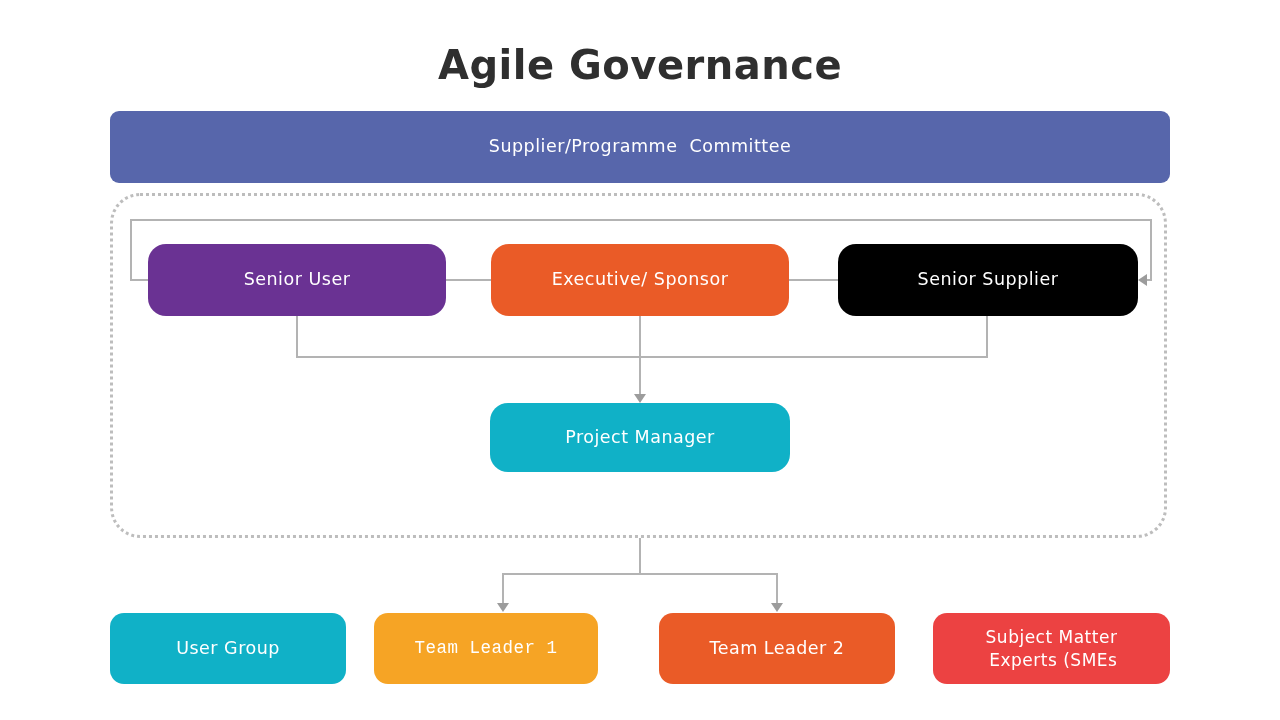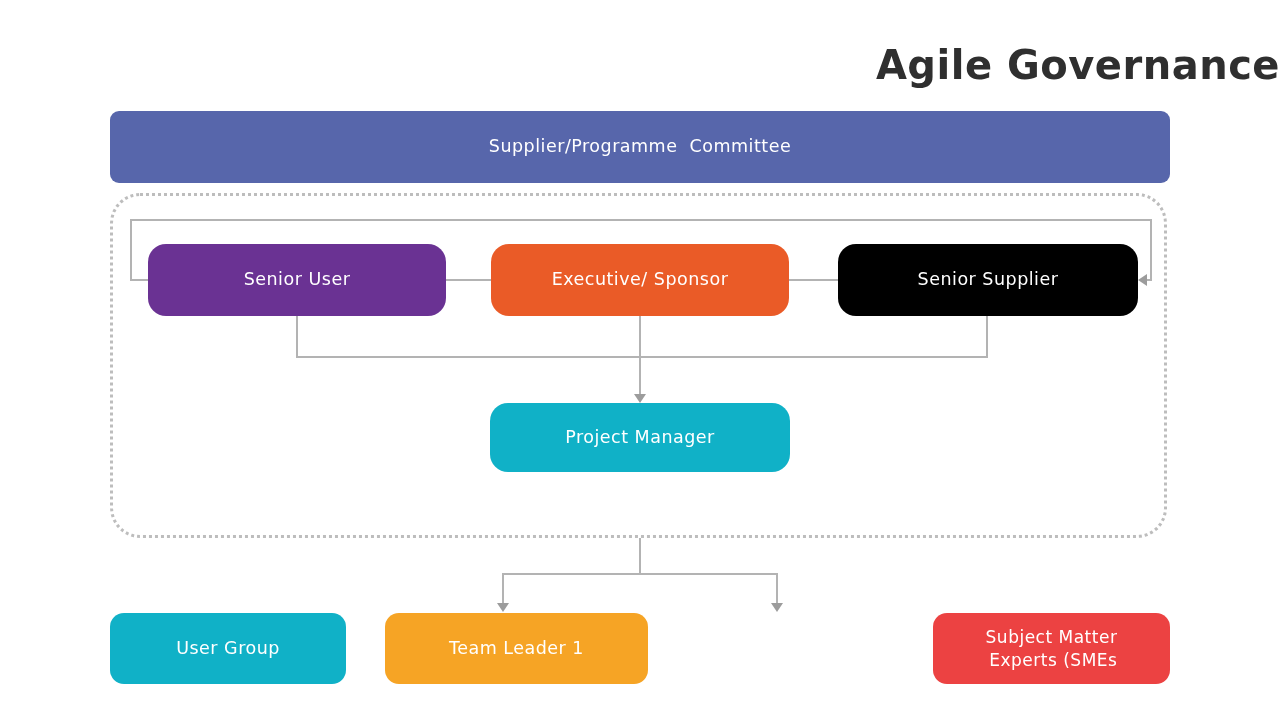--- a/index.html
+++ b/index.html
@@ -2,40 +2,40 @@
 <html><head>
 <meta charset="utf-8">
 <style>
   html,body{margin:0;padding:0;background:#ffffff;}
   .canvas{
     position:relative;width:1280px;height:720px;background:#ffffff;overflow:hidden;
     font-family:"DejaVu Sans","Liberation Sans",sans-serif;
   }
   .title{
     position:absolute;left:0;top:42px;width:1280px;margin:0;
-    text-align:right;font-size:40px;font-weight:800;letter-spacing:0.5px;
+    text-align:center;font-size:40px;font-weight:800;letter-spacing:0.5px;
   }
   .node{
     position:absolute;display:flex;align-items:center;justify-content:center;
     color:#ffffff;font-size:17.5px;letter-spacing:0.5px;text-align:center;
     border-radius:18px;line-height:1.45;
   }
   .node .label{white-space:pre-wrap;}
   .committee{left:110px;top:111px;width:1060px;height:72px;border-radius:9px;}
   .dashed-frame{
     position:absolute;left:110px;top:193px;width:1057px;height:345px;
     border:3px dotted #bdbdbd;border-radius:30px;box-sizing:border-box;background:transparent;
   }
   .senior-user{left:148px;top:244px;width:298px;height:72px;}
   .executive{left:491px;top:244px;width:298px;height:72px;}
   .senior-supplier{left:838px;top:244px;width:300px;height:72px;}
   .project-manager{left:490px;top:403px;width:300px;height:69px;}
   .row2{top:613px;height:71px;border-radius:14px;}
   .user-group{left:110px;width:236px;justify-content:center;}
-  .team-leader-1{left:385px;width:263px;}
+  .team-leader-1{left:374px;width:224px;font-family:Liberation Mono, monospace;}
   .team-leader-2{left:659px;width:236px;}
   .sme{left:933px;width:237px;font-size:17px;line-height:1.35;}
   .line{position:absolute;background:#b3b3b3;}
   .arrow{position:absolute;width:0;height:0;}
   .arrow-down{border-left:6px solid transparent;border-right:6px solid transparent;border-top:9px solid #9c9c9c;}
   .arrow-left{border-top:6px solid transparent;border-bottom:6px solid transparent;border-right:9px solid #9c9c9c;}
 </style>
 </head>
 <body>
 
@@ -85,18 +85,21 @@
   <div class="arrow arrow-down" style="left:497px;top:603px;"></div>
   <div class="line" style="left:776px;top:573px;width:2px;height:31px;"></div>
   <div class="arrow arrow-down" style="left:771px;top:603px;"></div>
 
   <div class="node row2 user-group" style="background: rgb(16, 177, 199);">
     <span class="label">User Group</span>
   </div>
   <div class="node row2 team-leader-1" style="background: rgb(246, 164, 37);">
     <span class="label">Team Leader 1</span>
   </div>
+  <div class="node row2 team-leader-2" style="background: rgb(234, 91, 39);">
+    <span class="label">Team Leader 2</span>
+  </div>
   <div class="node row2 sme" style="background: rgb(236, 66, 66); text-align: right;">
     <span class="label">Subject Matter
 Experts (SMEs</span>
   </div>
 
 </div>
 
 </body></html>

